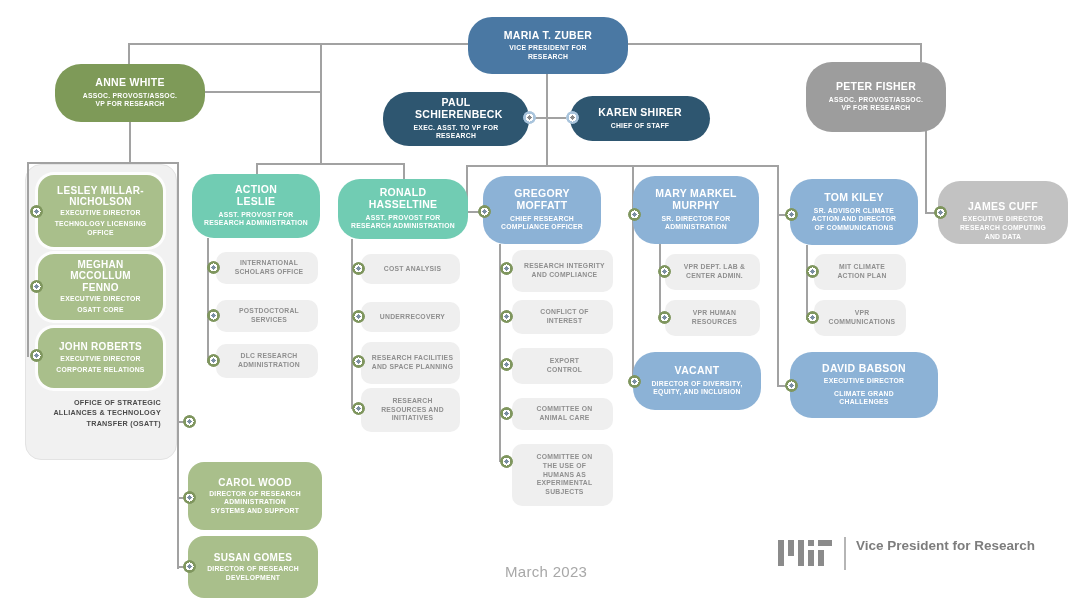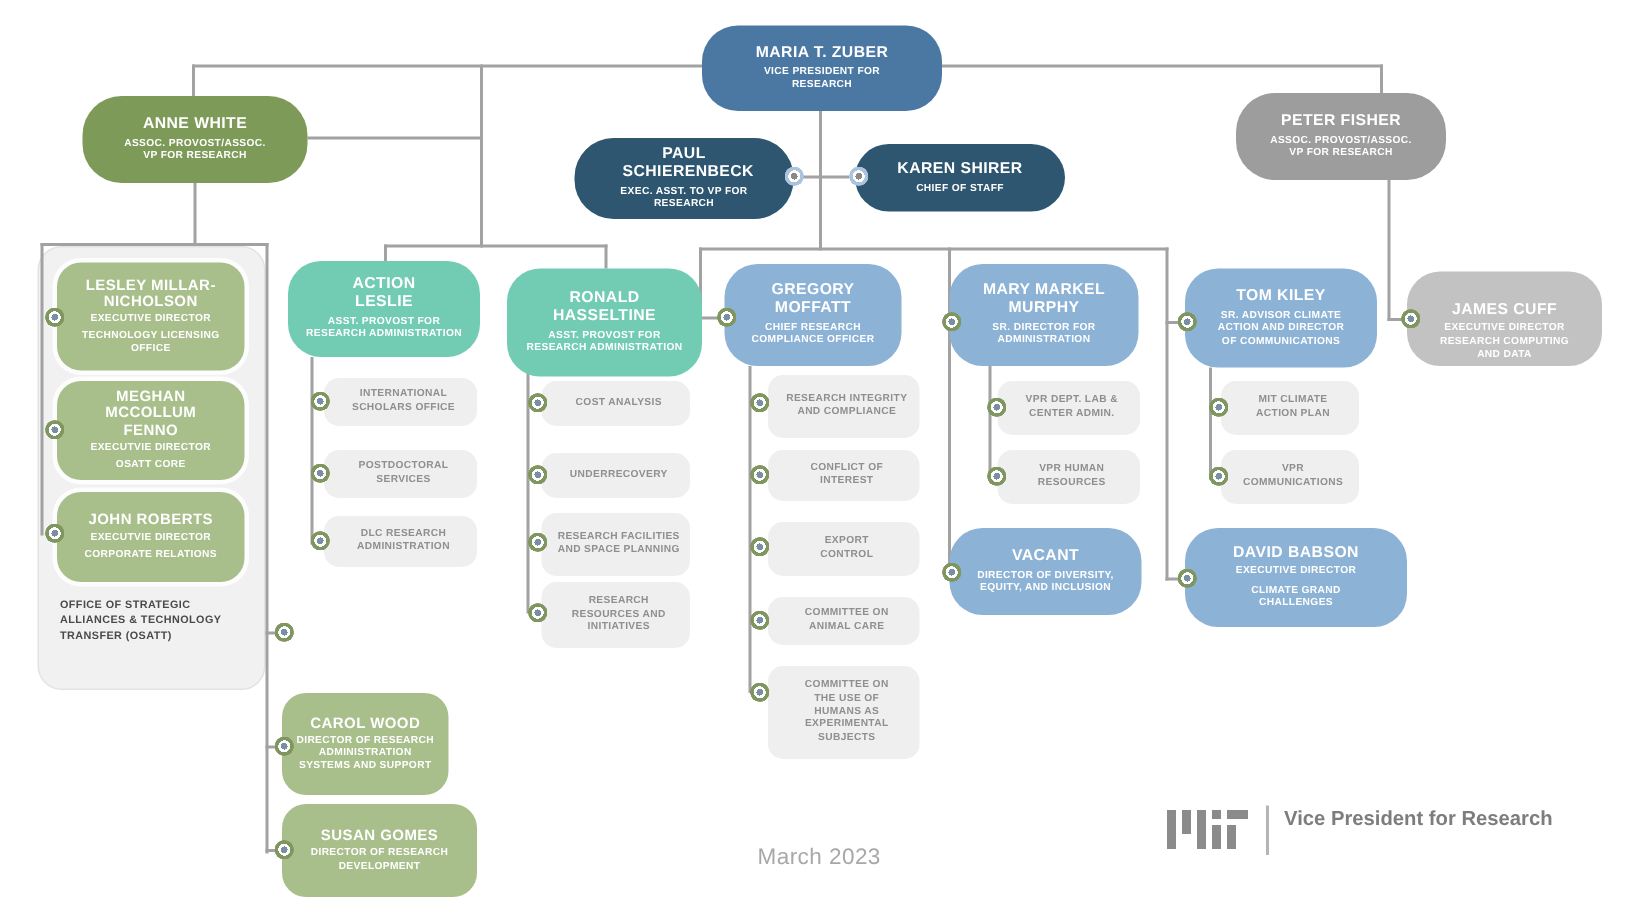--- a/index.html
+++ b/index.html
@@ -23,21 +23,21 @@
   .c-lblue{background:#8cb2d6;border-radius:22px;}
   .c-gray{background:#9d9d9d;border-radius:26px;}
   .c-lgray{background:#c2c2c2;border-radius:22px;justify-content:flex-end;}
   .sub{position:absolute;background:#efefef;border-radius:10px;color:#8f8f8f;font-weight:bold;
        font-size:6.8px;line-height:1.3;letter-spacing:.25px;display:flex;align-items:center;
        justify-content:center;text-align:center;box-sizing:border-box;padding:2px 6px 2px 10px;z-index:3;}
   .dot{position:absolute;width:13px;height:13px;border-radius:50%;z-index:4;}
   .dot-olive{background:radial-gradient(circle,#7b8fa3 0 2.2px,#ffffff 2.2px 4px,#7f965e 4px 6.5px,rgba(0,0,0,0) 6.5px);}
   .dot-blue{background:radial-gradient(circle,#8a8a8a 0 2.2px,#ffffff 2.2px 4px,#a9c4dc 4px 6.5px,rgba(0,0,0,0) 6.5px);}
   .note{position:absolute;color:#4a4a4a;font-weight:bold;font-size:7.2px;line-height:1.45;
-        text-align:left;letter-spacing:.3px;z-index:3;}
+        text-align:right;letter-spacing:.3px;z-index:3;}
   .date{position:absolute;color:#a8a8a8;font-size:15px;letter-spacing:.3px;z-index:3;}
   .logo{position:absolute;z-index:3;}
   .logo .bar{position:absolute;background:#8b8b8b;}
   .logo-div{position:absolute;width:2px;background:#b5b5b5;z-index:3;}
   .logo-text{position:absolute;color:#7d7d7d;font-weight:bold;font-size:13.5px;line-height:1.2;z-index:3;}
 </style>
 </head>
 <body>
 
 <div class="canvas">
@@ -78,21 +78,21 @@
   <div class="ln" style="left:806px;top:245px;width:2px;height:75px"></div>
 
   <div class="node c-blue" style="left:468px;top:17px;width:160px;height:57px">
     <div class="n-name">MARIA T. ZUBER</div>
     <div class="n-title">VICE PRESIDENT FOR RESEARCH</div>
   </div>
   <div class="node c-olive" style="left:55px;top:64px;width:150px;height:58px">
     <div class="n-name">ANNE WHITE</div>
     <div class="n-title" style="max-width:104px">ASSOC. PROVOST/ASSOC. VP FOR RESEARCH</div>
   </div>
-  <div class="node c-gray" style="left:824px;top:62px;width:140px;height:58px">
+  <div class="node c-gray" style="left:806px;top:62px;width:140px;height:70px">
     <div class="n-name">PETER FISHER</div>
     <div class="n-title" style="max-width:104px">ASSOC. PROVOST/ASSOC. VP FOR RESEARCH</div>
   </div>
   <div class="node c-navy narrow" style="left:383px;top:92px;width:146px;height:54px">
     <div class="n-name">PAUL SCHIERENBECK</div>
     <div class="n-title" style="max-width:90px">EXEC. ASST. TO VP FOR RESEARCH</div>
   </div>
   <div class="node c-navy" style="left:570px;top:96px;width:140px;height:45px">
     <div class="n-name">KAREN SHIRER</div>
     <div class="n-title">CHIEF OF STAFF</div>
@@ -121,30 +121,30 @@
   </div>
   <div class="sub" style="left:216px;top:252px;width:102px;height:32px">
     <span>INTERNATIONAL SCHOLARS OFFICE</span>
   </div>
   <div class="sub" style="left:216px;top:300px;width:102px;height:32px">
     <span>POSTDOCTORAL SERVICES</span>
   </div>
   <div class="sub" style="left:216px;top:344px;width:102px;height:34px">
     <span>DLC RESEARCH ADMINISTRATION</span>
   </div>
-  <div class="node c-green" style="left:188px;top:462px;width:111px;height:68px">
+  <div class="node c-green" style="left:188px;top:462px;width:134px;height:68px">
     <div class="n-name" style="font-size:10px">CAROL WOOD</div>
     <div class="n-title" style="max-width:96px;margin-top:2px">DIRECTOR OF RESEARCH ADMINISTRATION SYSTEMS AND SUPPORT</div>
   </div>
   <div class="node c-green" style="left:188px;top:536px;width:130px;height:62px">
     <div class="n-name" style="font-size:10px">SUSAN GOMES</div>
     <div class="n-title" style="max-width:96px;margin-top:2px">DIRECTOR OF RESEARCH DEVELOPMENT</div>
   </div>
 
-  <div class="node c-teal narrow" style="left:338px;top:179px;width:130px;height:72px">
+  <div class="node c-teal narrow" style="left:338px;top:179px;width:130px;height:60px">
     <div class="n-name">RONALD HASSELTINE</div>
     <div class="n-title">ASST. PROVOST FOR RESEARCH ADMINISTRATION</div>
   </div>
   <div class="sub" style="left:361px;top:254px;width:99px;height:30px">
     <span>COST ANALYSIS</span>
   </div>
   <div class="sub" style="left:361px;top:302px;width:99px;height:30px">
     <span>UNDERRECOVERY</span>
   </div>
   <div class="sub" style="left:361px;top:342px;width:99px;height:42px">

